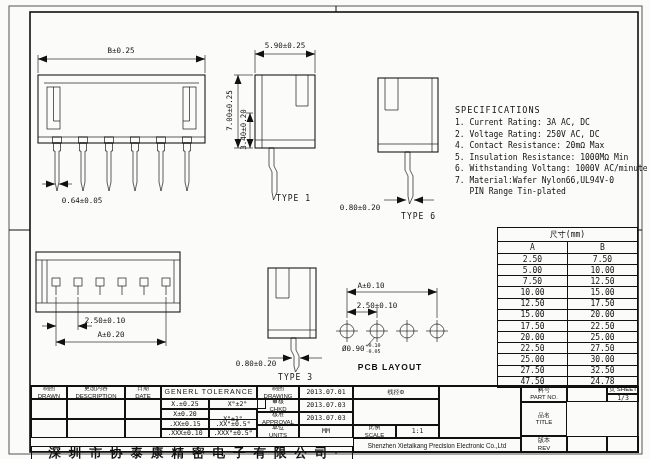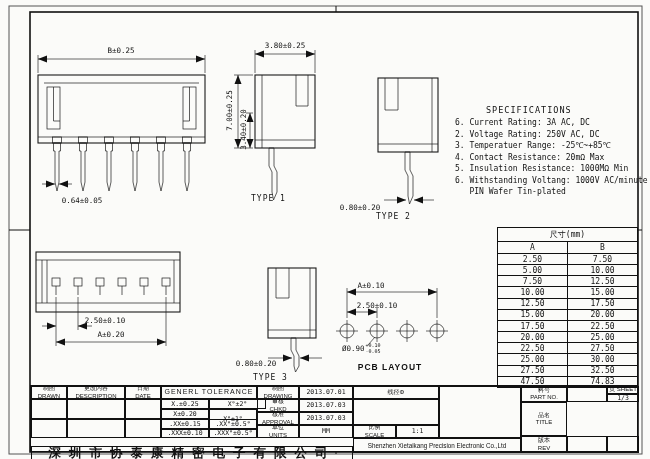--- a/index.html
+++ b/index.html
@@ -7,26 +7,26 @@
         font-family:"Liberation Sans",sans-serif;color:#111;}
   svg.art{position:absolute;left:0;top:0;}
   .part{fill:none;stroke:#1a1a1a;stroke-width:1.1;}
   .det{fill:none;stroke:#1a1a1a;stroke-width:0.7;}
   .dim{fill:none;stroke:#1a1a1a;stroke-width:0.65;}
   .f1{fill:none;stroke:#555;stroke-width:1;}
   .f2{fill:none;stroke:#111;stroke-width:1.6;}
   .tick{stroke:#111;stroke-width:1;}
   .lbl{position:absolute;font:7.5px "DejaVu Sans Mono",monospace;color:#111;text-align:center;line-height:9px;}
   .vlbl{transform:rotate(-90deg);transform-origin:center;}
-  .tlab{position:absolute;font:8px "DejaVu Sans Mono",monospace;letter-spacing:1px;text-align:left;}
+  .tlab{position:absolute;font:8px "DejaVu Sans Mono",monospace;letter-spacing:1px;text-align:right;}
   .pcbtitle{position:absolute;font:bold 8.5px "Liberation Sans",sans-serif;letter-spacing:1px;text-align:center;}
   .holelabel{position:absolute;display:flex;align-items:center;font:7.5px "DejaVu Sans Mono",monospace;}
   .tolstack{display:flex;flex-direction:column;font-size:5px;line-height:5.5px;margin-left:1px;}
   .specs{position:absolute;left:455px;top:105px;width:184px;}
-  .specs-title{font:8.5px "DejaVu Sans Mono",monospace;letter-spacing:1px;margin-bottom:2px;margin-left:31px;}
+  .specs-title{font:8.5px "DejaVu Sans Mono",monospace;letter-spacing:1px;margin-bottom:2px;}
   .spec-line{font:8px "DejaVu Sans Mono",monospace;line-height:11.5px;white-space:pre;}
   .dimtable{position:absolute;left:497px;top:227px;width:141px;height:161px;}
   .dimtable table{border-collapse:collapse;width:100%;height:100%;table-layout:fixed;}
   .dimtable th,.dimtable td{border:1px solid #111;font:8px "DejaVu Sans Mono",monospace;
         font-weight:normal;text-align:center;padding:0;}
   .dimtable tr.t1{height:14px;} .dimtable tr.t2{height:12px;}
   .titleblock{position:absolute;left:30px;top:385px;width:608px;height:67px;border:1px solid #111;box-sizing:border-box;}
   .tb{position:absolute;border:1px solid #111;box-sizing:border-box;display:flex;align-items:center;
       justify-content:center;text-align:center;font:6px "Liberation Sans",sans-serif;line-height:1.25;
       white-space:pre-line;color:#111;overflow:hidden;}
@@ -167,54 +167,54 @@
       <line class="dim" x1="437" y1="318" x2="437" y2="288"></line>
       <line class="dim" x1="347" y1="292" x2="437" y2="292" marker-start="url(#arr)" marker-end="url(#arr)"></line>
       <line class="dim" x1="347" y1="312" x2="377" y2="312" marker-start="url(#arr)" marker-end="url(#arr)"></line>
       <line class="dim" x1="368" y1="345" x2="375" y2="337"></line>
     </g>
   </svg>
 
   <div class="lbl" style="left:93px;top:46px;width:56px">B±0.25</div>
   <div class="lbl" style="left:50px;top:196px;width:64px">0.64±0.05</div>
 
-  <div class="lbl" style="left:257px;top:41px;width:56px">3.80±0.25</div>
+  <div class="lbl" style="left:257px;top:41px;width:56px">5.90±0.25</div>
   <div class="lbl vlbl" style="left:204px;top:106px;width:50px">7.00±0.25</div>
   <div class="lbl vlbl" style="left:218px;top:125px;width:50px">3.40±0.20</div>
   <div class="tlab" style="left:251px;top:194px;width:60px">TYPE 1</div>
 
   <div class="lbl" style="left:334px;top:203px;width:52px">0.80±0.20</div>
-  <div class="tlab" style="left:376px;top:212px;width:60px">TYPE 2</div>
+  <div class="tlab" style="left:376px;top:212px;width:60px">TYPE 6</div>
 
   <div class="lbl" style="left:80px;top:316px;width:50px">2.50±0.10</div>
   <div class="lbl" style="left:86px;top:330px;width:50px">A±0.20</div>
 
   <div class="lbl" style="left:230px;top:359px;width:52px">0.80±0.20</div>
   <div class="tlab" style="left:253px;top:373px;width:60px">TYPE 3</div>
 
   <div class="lbl" style="left:346px;top:281px;width:50px">A±0.10</div>
   <div class="lbl" style="left:352px;top:301px;width:50px">2.50±0.10</div>
   <div class="holelabel" style="left:342px;top:343px">
     <span>Ø0.90</span>
     <span class="tolstack">
       <span>+0.10</span>
       <span>-0.05</span>
     </span>
   </div>
   <div class="pcbtitle" style="left:345px;top:362px;width:90px">PCB LAYOUT</div>
 
   <div class="specs">
     <div class="specs-title">SPECIFICATIONS</div>
-    <div class="spec-line">6. Current Rating: 3A AC, DC</div>
+    <div class="spec-line">1. Current Rating: 3A AC, DC</div>
     <div class="spec-line">2. Voltage Rating: 250V AC, DC</div>
-    <div class="spec-line">3. Temperatuer Range: -25℃~+85℃</div>
     <div class="spec-line">4. Contact Resistance: 20mΩ Max</div>
     <div class="spec-line">5. Insulation Resistance: 1000MΩ Min</div>
     <div class="spec-line">6. Withstanding Voltang: 1000V AC/minute</div>
-    <div class="spec-line">   PIN Wafer Tin-plated</div>
+    <div class="spec-line">7. Material:Wafer Nylon66,UL94V-0</div>
+    <div class="spec-line">   PIN Range Tin-plated</div>
   </div>
 
   <div class="dimtable">
     <table>
       <tbody>
           <tr class="t1">
             <th colspan="2">尺寸(mm)</th>
           </tr>
       <tr class="t2">
         <th>A</th>
@@ -259,21 +259,21 @@
       <tr>
             <td>25.00</td>
             <td>30.00</td>
           </tr>
       <tr>
             <td>27.50</td>
             <td>32.50</td>
           </tr>
       <tr>
             <td>47.50</td>
-            <td>74.83</td>
+            <td>24.78</td>
           </tr>
     </tbody>
       </table>
   </div>
 
   <div class="titleblock">
 
     <div class="tb" style="left:0;top:0;width:36px;height:13px">制图
 DRAWN</div>
     <div class="tb" style="left:36px;top:0;width:58px;height:13px">更改内容

